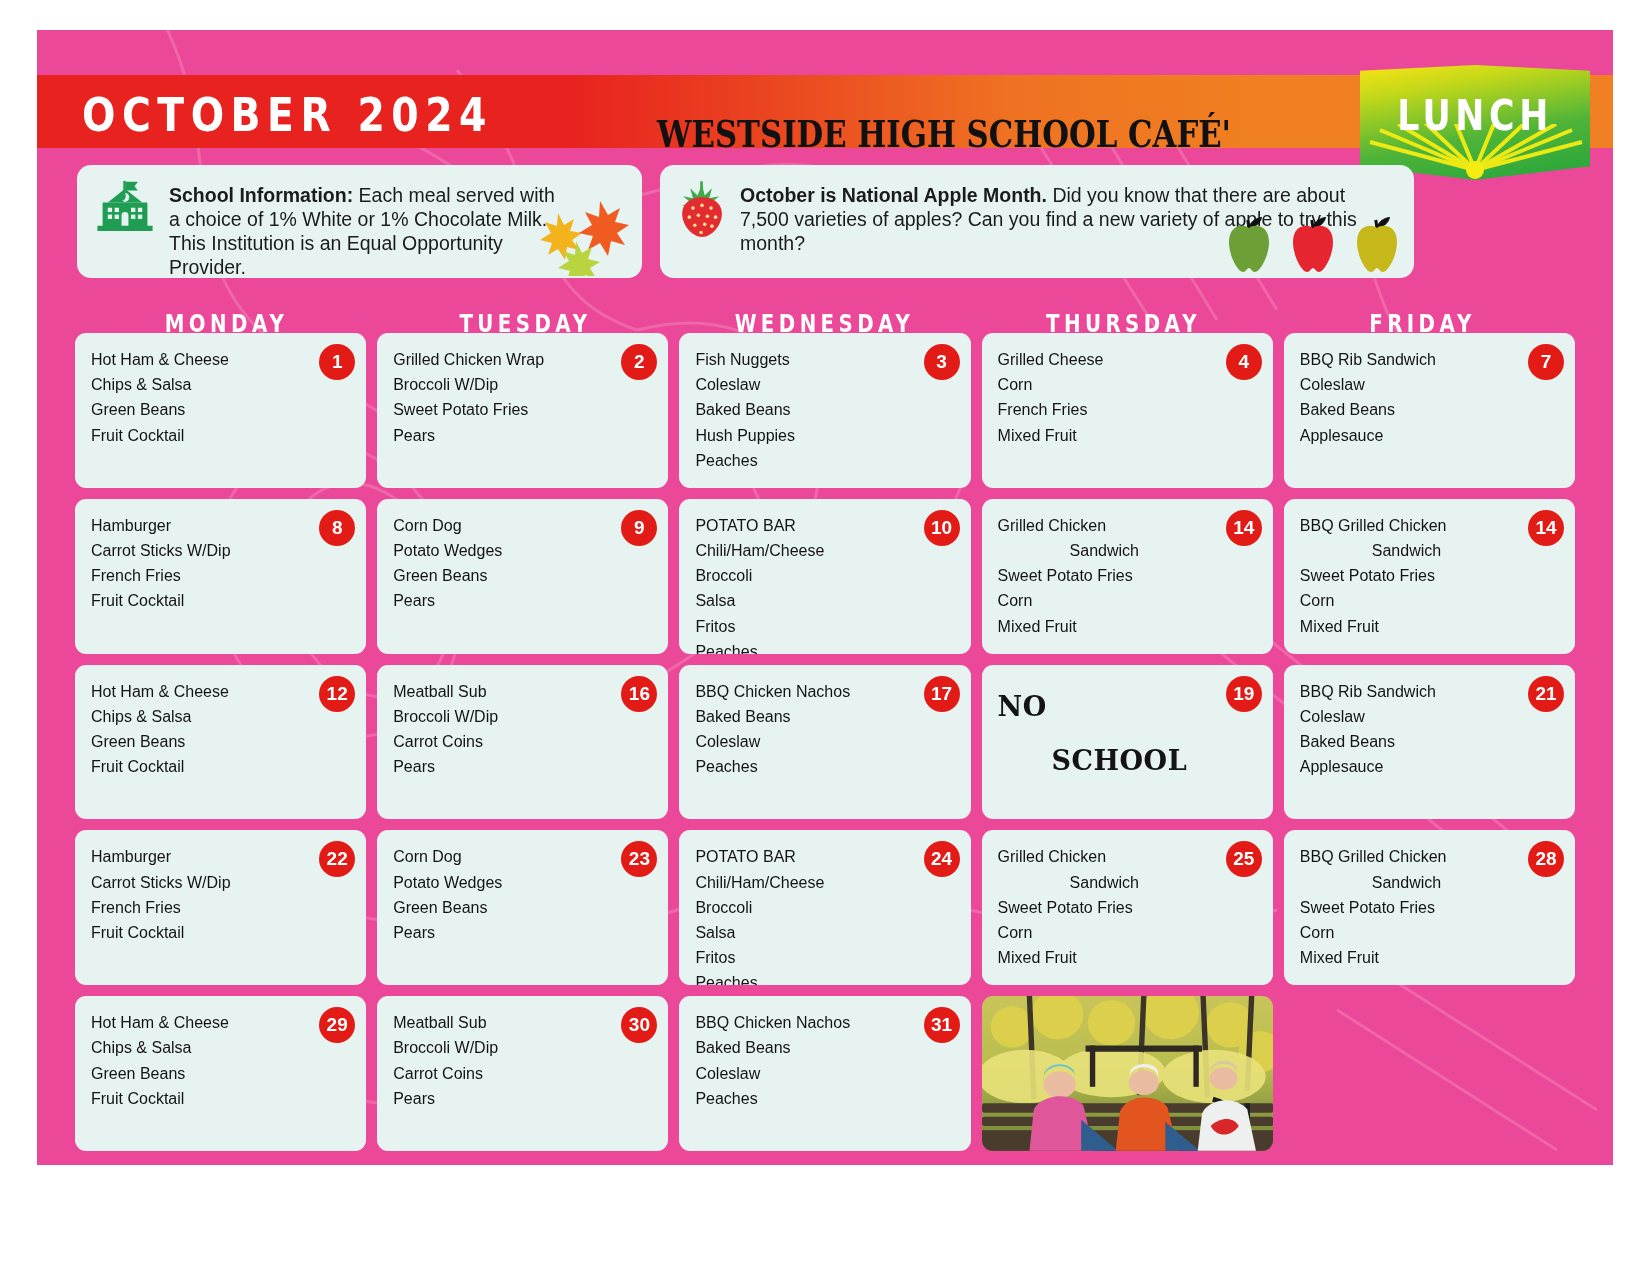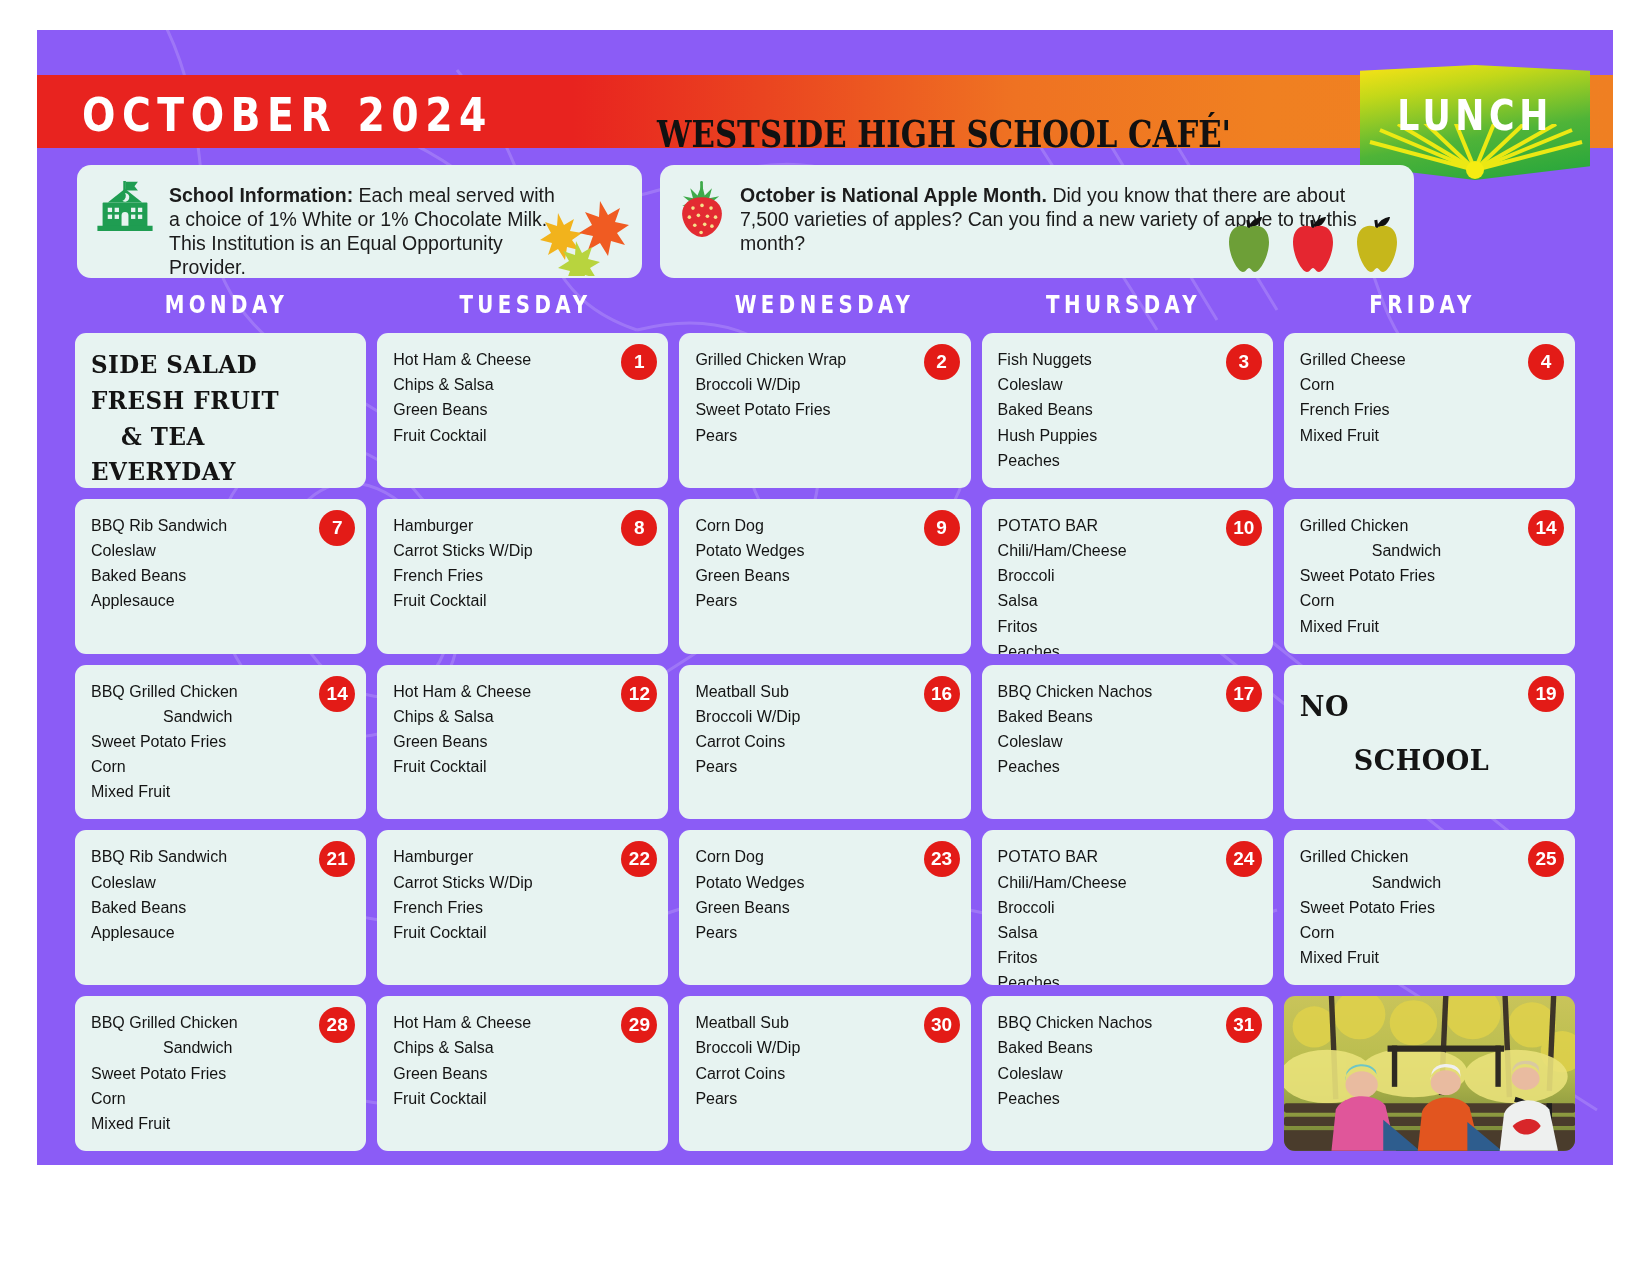--- a/index.html
+++ b/index.html
@@ -7,21 +7,21 @@
   html, body {
     width: 1650px; height: 1275px;
     background: #ffffff;
     font-family: "Liberation Sans", sans-serif;
     overflow: hidden;
   }
   #page {
     position: absolute;
     left: 37px; top: 30px;
     width: 1576px; height: 1135px;
-    background: #8b5cf6;
+    background: #ec4899;
     overflow: hidden;
   }
   
   #watermark {
     position:absolute; inset:0;
     opacity:.30;
     pointer-events:none;
   }
   
   #headerband {
@@ -81,21 +81,21 @@
   #info-school .txt { left:92px; top:18px; width:400px; }
   #info-apple .txt  { left:80px; top:18px; width:650px; }
 
   .school-icon { position:absolute; left:20px; top:16px; width:56px; height:50px; }
   .berry-icon  { position:absolute; left:14px; top:16px; width:56px; height:56px; }
   .leaves      { position:absolute; right:4px; bottom:2px; width:110px; height:85px; }
   .apples      { position:absolute; right:10px; bottom:6px; width:180px; height:56px; display:flex; gap:14px; align-items:flex-end; }
 
   
   #dayhead {
-    position:absolute; left:40px; top:260px; width:1495px; height:34px;
+    position:absolute; left:40px; top:279px; width:1495px; height:34px;
     display:grid; grid-template-columns:repeat(5,1fr);
   }
   #dayhead div {
     text-align:center;
     font-family:"DejaVu Sans Condensed","Liberation Sans Narrow","Liberation Sans",sans-serif;
     font-weight:700; font-size:25px; letter-spacing:5px; color:#ffffff;
     transform:scaleX(.88);
   }
   
   #grid {
@@ -267,23 +267,20 @@
 
   <div id="dayhead">
     <div>MONDAY</div>
     <div>TUESDAY</div>
     <div>WEDNESDAY</div>
     <div>THURSDAY</div>
     <div>FRIDAY</div>
   </div>
 
   <div id="grid">
-      <div class="cell fancy">
-        <div class="items"><span class="item">SIDE SALAD</span><span class="item">FRESH FRUIT</span><span class="item indent">&amp; TEA</span><span class="item">EVERYDAY</span></div>
-      </div>
       <div class="cell">
         <div class="items"><span class="item">Hot Ham &amp; Cheese</span><span class="item">Chips &amp; Salsa</span><span class="item">Green Beans</span><span class="item">Fruit Cocktail</span></div>
         <div class="badge">1</div>
       </div>
       <div class="cell">
         <div class="items"><span class="item">Grilled Chicken Wrap</span><span class="item">Broccoli W/Dip</span><span class="item">Sweet Potato Fries</span><span class="item">Pears</span></div>
         <div class="badge">2</div>
       </div>
       <div class="cell">
         <div class="items"><span class="item">Fish Nuggets</span><span class="item">Coleslaw</span><span class="item">Baked Beans</span><span class="item">Hush Puppies</span><span class="item">Peaches</span></div>

